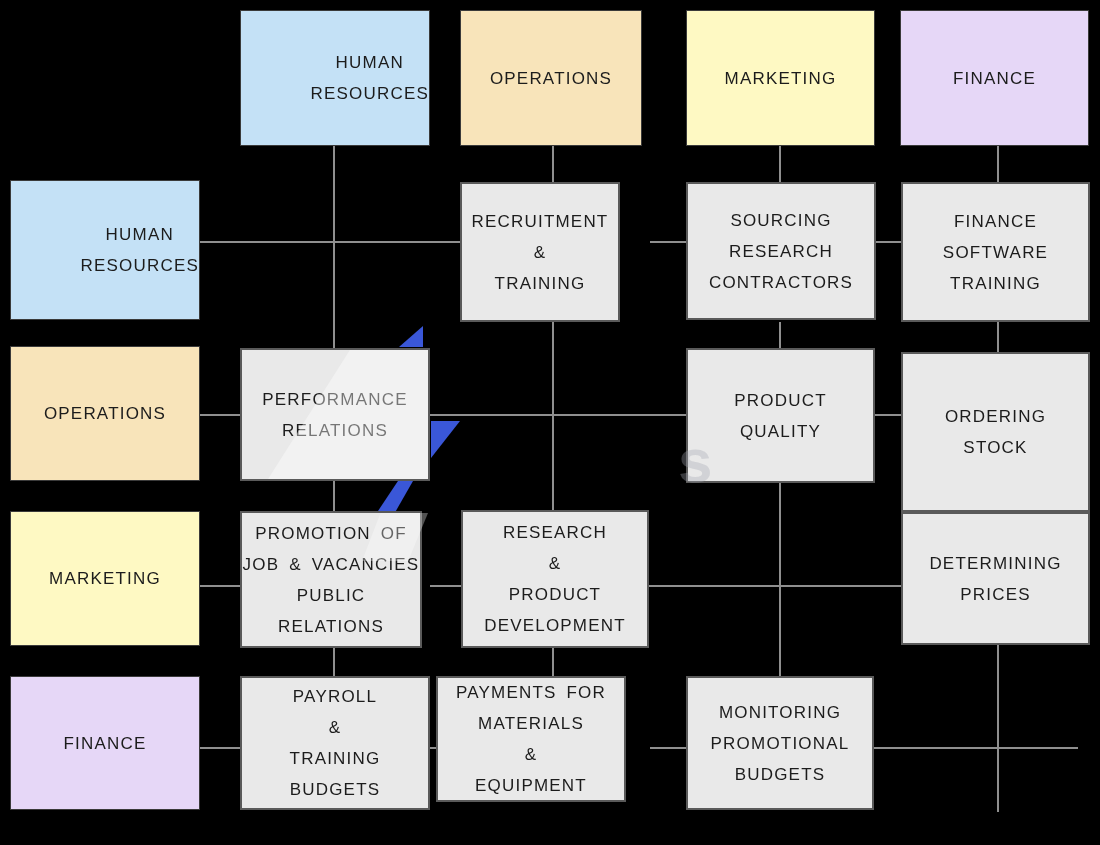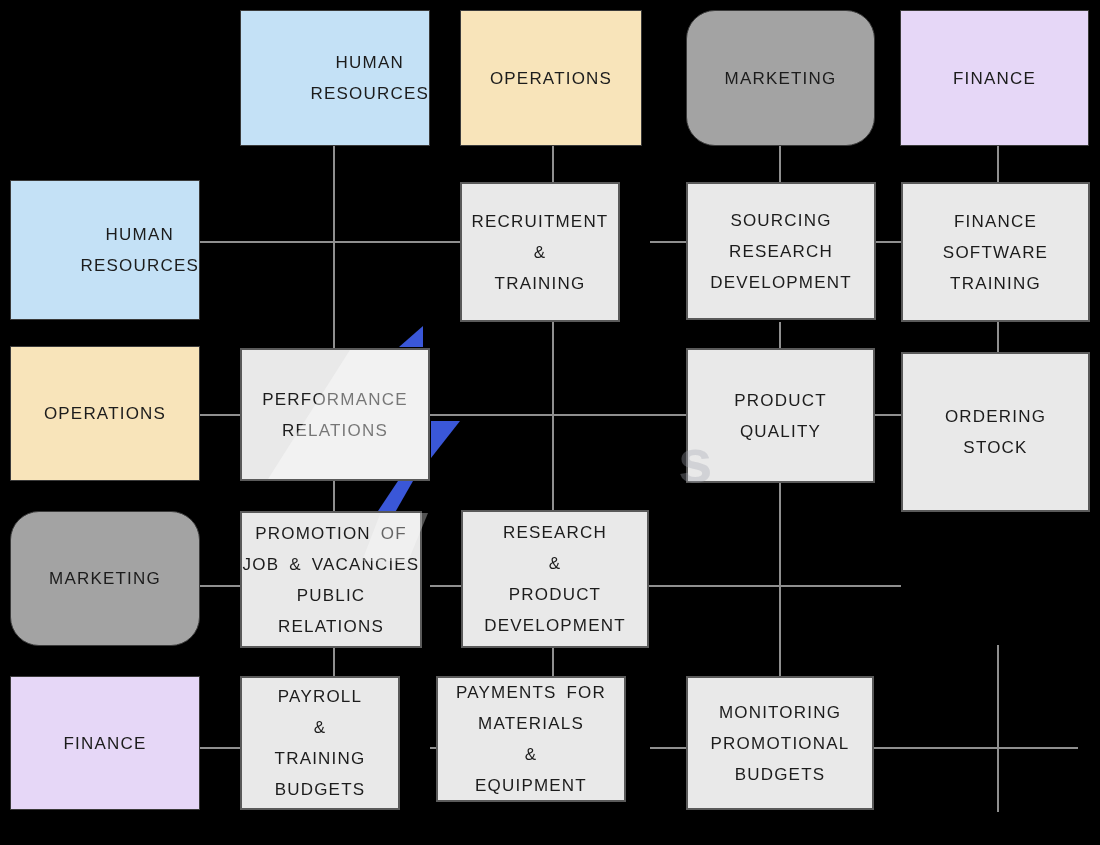--- a/index.html
+++ b/index.html
@@ -19,21 +19,21 @@
     letter-spacing:1.2px;
     word-spacing:4px;
     line-height:31px;
     z-index:2;
     box-sizing:border-box;
   }
   .box span{white-space:pre-line;}
   .hdr{border:1.5px solid #3a3a3a;}
   .hdr-blue{background:#c4e1f6;justify-content:flex-end;}
   .hdr-tan{background:#f8e4ba;}
-  .hdr-pink{background:#a3a3a3;border-radius:29px;}
+  .hdr-pink{background:#fef9c3;}
   .hdr-purple{background:#e6d7f7;}
   .cell{background:#e9e9e9;border:2px solid #5a5a5a;}
   .hline,.vline{position:absolute;background:#8f8f8f;z-index:1;}
   .hline{height:2px;}
   .vline{width:2px;}
   .bolt{position:absolute;background:#3a57d8;z-index:4;}
   .bolt-top{left:399px;top:326px;width:24px;height:21px;clip-path:polygon(100% 0,100% 100%,0 100%);}
   .bolt-mid{left:431px;top:421px;width:29px;height:37px;clip-path:polygon(0 0,100% 0,0 100%);}
   .bolt-tail{left:378px;top:481px;width:35px;height:30px;clip-path:polygon(57% 0,100% 0,51% 100%,0 100%);}
   .light-ovl{position:absolute;z-index:3;background:rgba(255,255,255,0.40);}
@@ -105,21 +105,21 @@
   </div>
 
   <div class="box cell" style="left:460px;top:182px;width:160px;height:140px">
     <span>RECRUITMENT
 &amp;
 TRAINING</span>
   </div>
   <div class="box cell" style="left:686px;top:182px;width:190px;height:138px">
     <span>SOURCING
 RESEARCH
-DEVELOPMENT</span>
+CONTRACTORS</span>
   </div>
   <div class="box cell" style="left:901px;top:182px;width:189px;height:140px">
     <span>FINANCE
 SOFTWARE
 TRAINING</span>
   </div>
   <div class="box cell" style="left:240px;top:348px;width:190px;height:133px">
     <span>PERFORMANCE
 RELATIONS</span>
   </div>
@@ -136,21 +136,25 @@
 JOB &amp; VACANCIES
 PUBLIC
 RELATIONS</span>
   </div>
   <div class="box cell" style="left:461px;top:510px;width:188px;height:138px">
     <span>RESEARCH
 &amp;
 PRODUCT
 DEVELOPMENT</span>
   </div>
-  <div class="box cell" style="left:240px;top:676px;width:160px;height:134px">
+  <div class="box cell" style="left:901px;top:512px;width:189px;height:133px">
+    <span>DETERMINING
+PRICES</span>
+  </div>
+  <div class="box cell" style="left:240px;top:676px;width:190px;height:134px">
     <span>PAYROLL
 &amp;
 TRAINING
 BUDGETS</span>
   </div>
   <div class="box cell" style="left:436px;top:676px;width:190px;height:126px">
     <span>PAYMENTS FOR
 MATERIALS
 &amp;
 EQUIPMENT</span>

